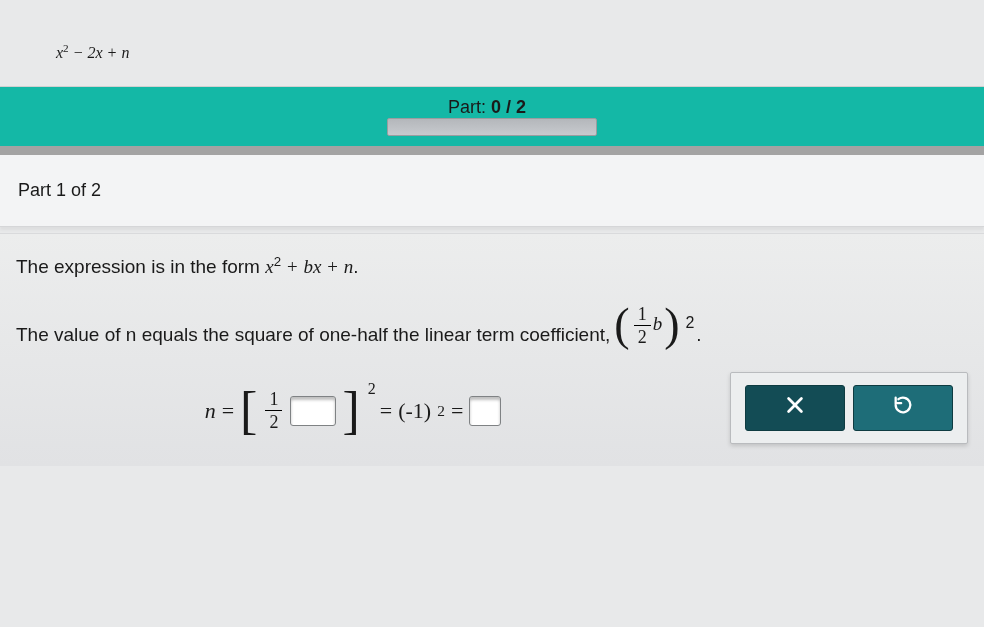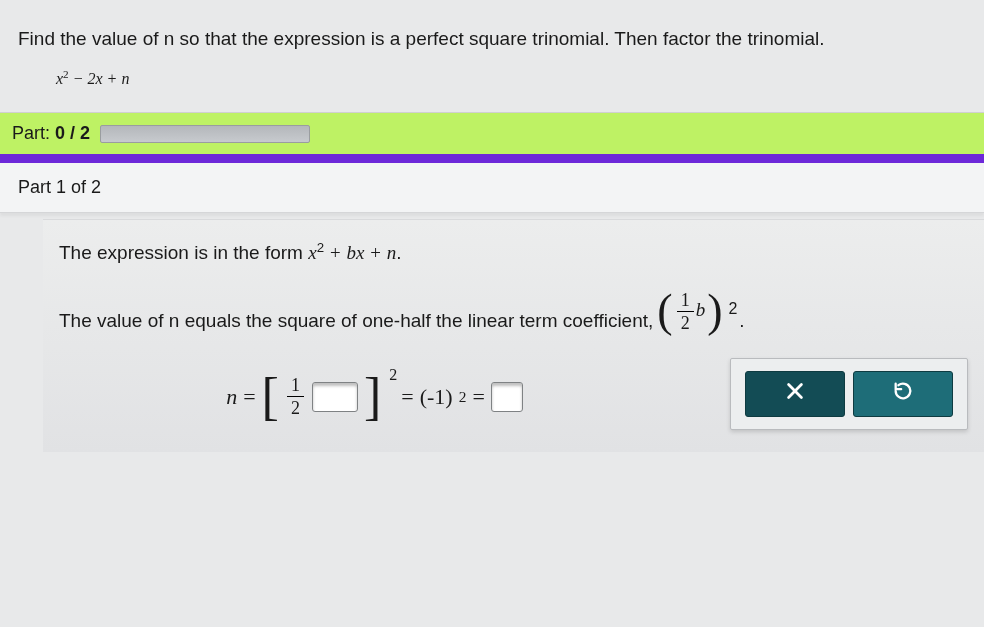--- a/index.html
+++ b/index.html
@@ -20,47 +20,47 @@
     margin: 14px 0 24px 38px;
     font-family: 'Times New Roman', serif;
     font-style: italic;
     font-size: 16px;
   }
   .sup { font-size: 0.7em; vertical-align: super; font-style: normal; }
 
   .progress-row {
     display: flex;
     align-items: center;
-    background: #bef264;
+    background: #14b8a6;
     border-top: 1px solid #d0d0d0;
-    border-bottom: 9px solid #6d28d9;
+    border-bottom: 9px solid #a3a3a3;
     padding: 10px 12px;
+    flex-direction: column;
   }
   .progress-label { font-size: 18px; margin-right: 10px; }
   .progress-bar {
     width: 210px; height: 18px;
     background: linear-gradient(#b4b7bb,#c7cace);
     border: 1px solid #9a9da0;
     border-radius: 2px;
   }
 
   .part-header {
     background: #f3f4f5;
     border-bottom: 1px solid #d5d6d8;
-    padding: 14px 18px;
+    padding: 25px 18px;
     font-size: 18px;
     box-shadow: 0 3px 3px rgba(0,0,0,.05);
     margin-bottom: 6px;
   }
 
   .part-body {
     padding: 20px 16px 22px 16px;
     border-top: 1px solid #d9dadc;
     background: linear-gradient(#eceded,#e1e2e4);
-    margin-left: 43px;
   }
   .line { margin-bottom: 26px; font-size: 19px; }
 
   
   .math { font-family: 'Times New Roman', serif; font-style: italic; }
   .frac {
     display: inline-block;
     vertical-align: middle;
     text-align: center;
     font-style: normal;
@@ -123,23 +123,20 @@
   .btn.light { background:#1e6d78; }
   .btn svg { width:22px; height:22px; }
 
   .upn { font-style: normal; }
 </style>
 </head>
 <body>
 
 <div class="outer">
 
-  <div class="question-text">
-    <span>Find the value of n so that the expression is a perfect square trinomial. Then factor the trinomial.</span>
-  </div>
 
   <div class="expr math">
     <span class="math">x</span><span class="sup">2</span> − 2<span class="math">x</span> + <span class="math">n</span>
   </div>
 
 </div>
 
 <div class="progress-row">
   <span class="progress-label">
     <span>Part:</span>

